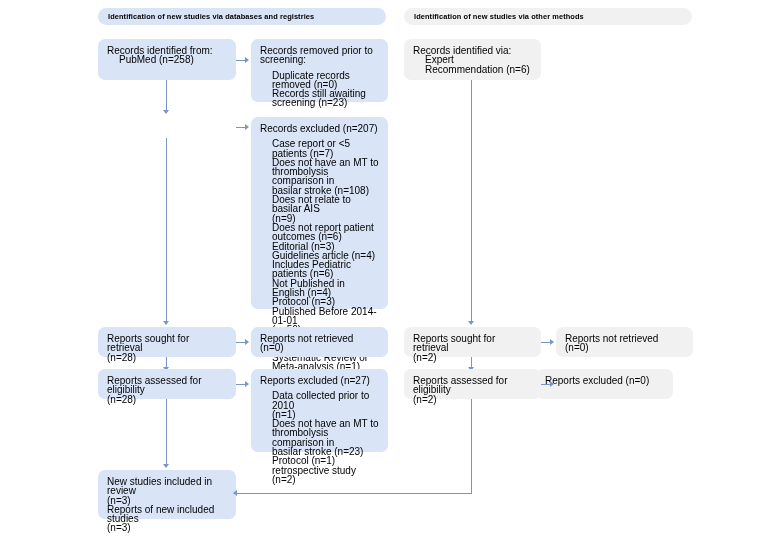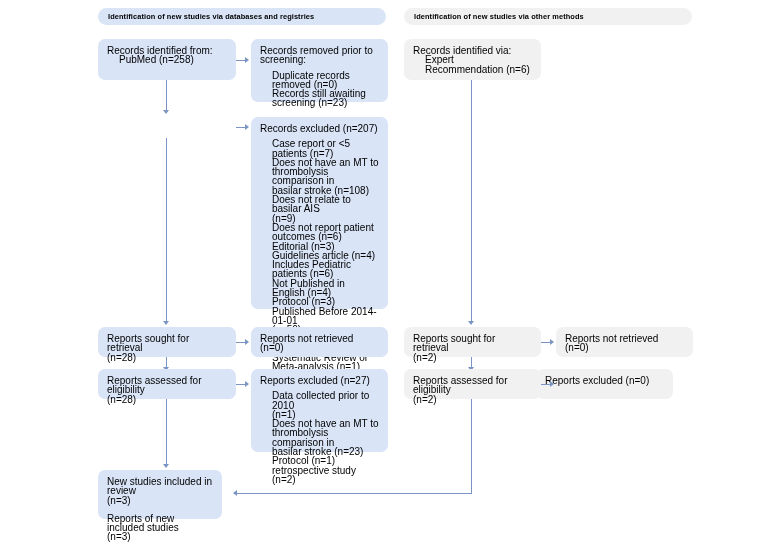--- a/index.html
+++ b/index.html
@@ -45,21 +45,21 @@
   }
   .box.blue{background:#d9e4f7;}
   .box.grey{background:#f1f1f1;}
   .box .hdr{white-space:pre-line;}
   .box .sub{
     margin-left:12px;
     white-space:pre-line;
   }
   .box .sub.tight{margin-top:6px;}
   .box .blk{white-space:pre-line;}
-  .box .blk2{margin-top:9px;white-space:pre-line;}
+  .box .blk2{white-space:pre-line;}
 
   
   .ln{position:absolute;background:#7a95c4;}
   .vline{width:1.3px;}
   .hline{height:1.3px;}
   .arrow-down{
     position:absolute;width:0;height:0;
     border-left:3.2px solid transparent;
     border-right:3.2px solid transparent;
     border-top:4.4px solid #7a95c4;
@@ -165,21 +165,21 @@
 Protocol (n=1)
 retrospective study (n=2)</div>
   </div>
 
   <div class="ln hline" style="left:236px;top:383.5px;width:10px;"></div>
   <div class="arrow-right" style="left:245px;top:380.8px;"></div>
 
   <div class="ln vline" style="left:166px;top:399px;height:66px;"></div>
   <div class="arrow-down" style="left:163.4px;top:464px;"></div>
 
-  <div class="box blue" style="left:98px;top:470px;width:124px;height:49px;">
+  <div class="box blue" style="left:98px;top:470px;width:138px;height:49px;">
     <div class="blk">New studies included in review
 (n=3)</div>
     <div class="blk2">Reports of new included studies
 (n=3)</div>
   </div>
 
   <div class="box grey" style="left:404px;top:39px;width:137px;height:41px;">
     <div class="hdr">Records identified via:</div>
     <div class="sub">Expert Recommendation (n=6)</div>
   </div>

